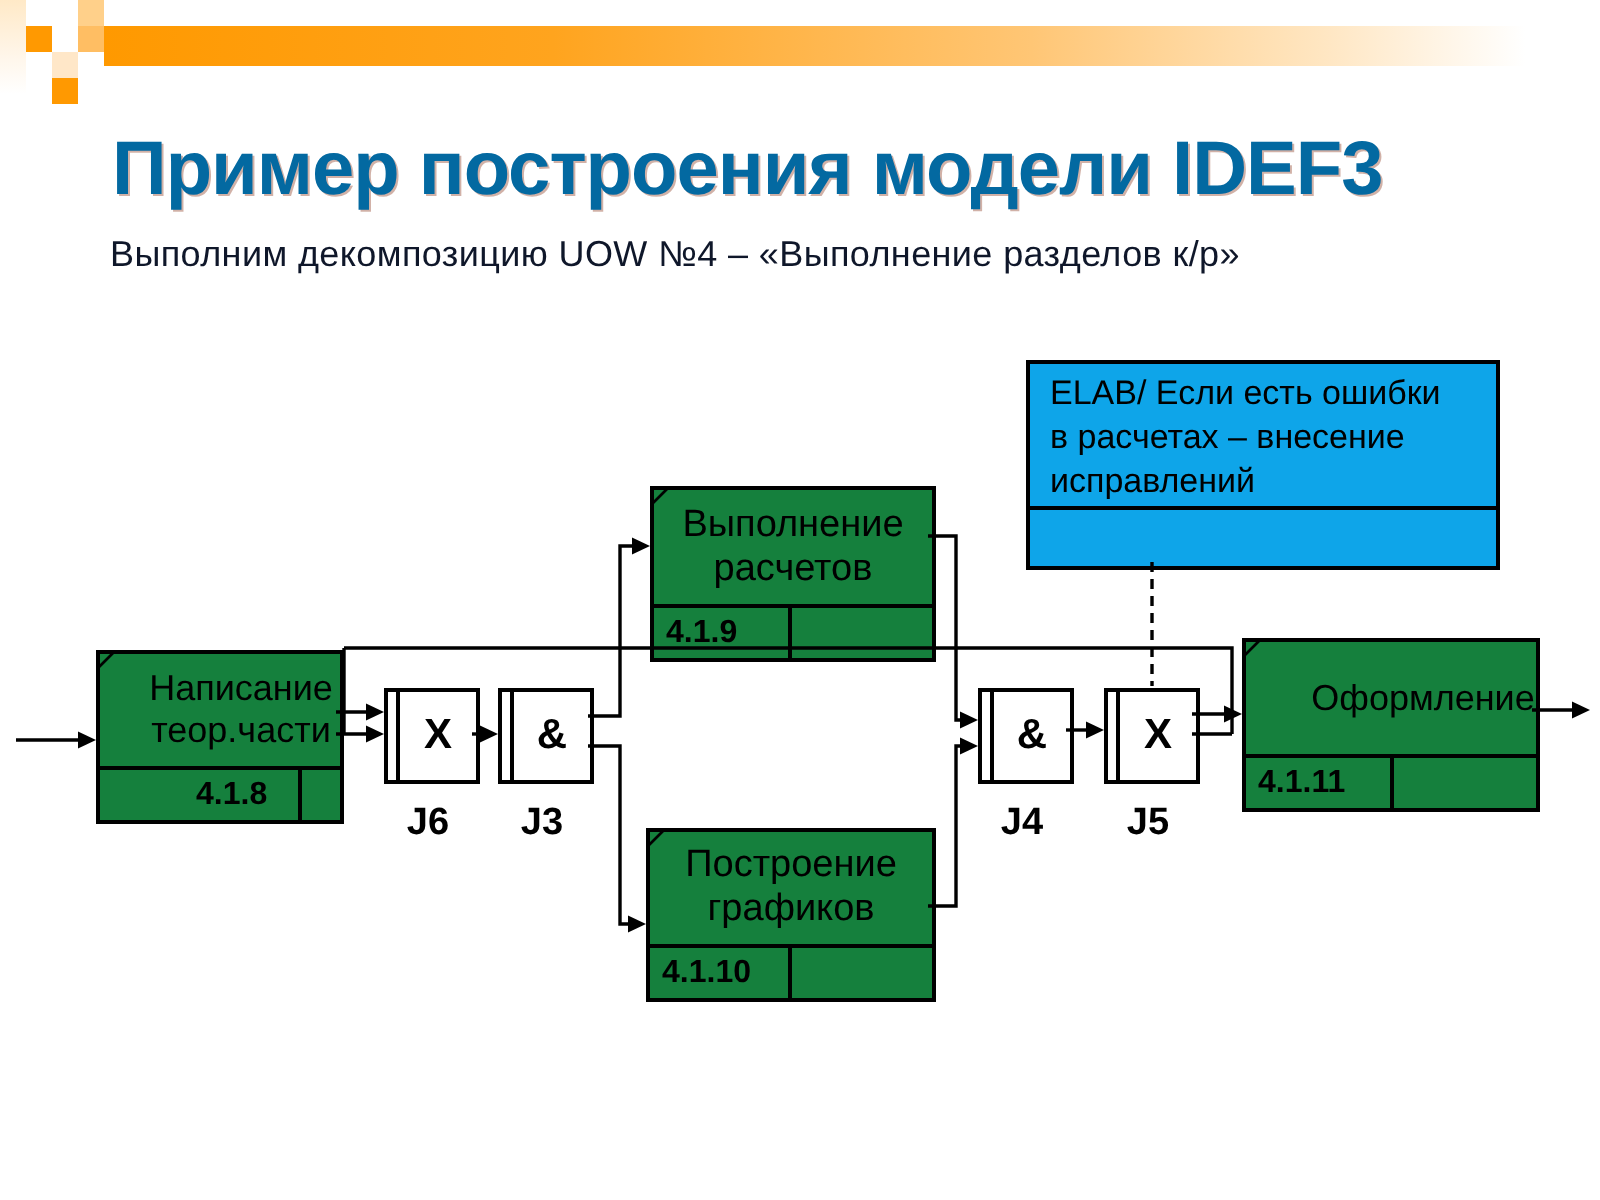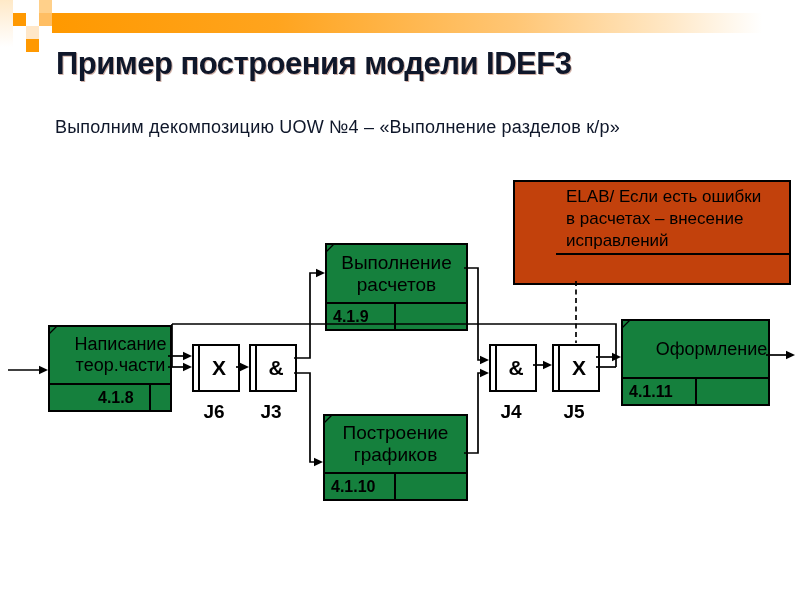--- a/index.html
+++ b/index.html
@@ -8,38 +8,38 @@
     font-family:"Liberation Sans","DejaVu Sans",sans-serif;color:#000;
   }
   
   .deco{position:absolute;z-index:1;}
   .deco-strip{left:0;top:0;width:13px;height:47px;background:linear-gradient(180deg,#ffe9c7 0%,#fff6ea 60%,#ffffff 100%);}
   .deco-bar{left:52px;top:13px;width:748px;height:20px;
     background:linear-gradient(90deg,#ff9900 0%,#ffa41e 30%,#ffc675 62%,#ffe7c4 82%,#ffffff 95%);}
   .sq{position:absolute;width:13px;height:13px;}
   
   .title{
-    position:absolute;left:56px;top:46px;width:720px;z-index:2;margin:0;
-    font-size:31px;font-weight:bold;letter-spacing:-0.5px;color:#0f172a;
+    position:absolute;left:56px;top:64px;width:720px;z-index:2;margin:0;
+    font-size:38px;font-weight:bold;letter-spacing:-0.5px;color:#0369a1;
     text-shadow:1px 1px 0 rgba(122,31,3,0.35);
   }
   .subtitle{
     position:absolute;left:55px;top:117px;width:730px;z-index:2;
     font-size:18px;letter-spacing:0.2px;color:#0f172a;
   }
   
   .abox{position:absolute;z-index:3;background:#15803d;border:2px solid #000;display:flex;flex-direction:column;}
   .aname{flex:1;display:flex;align-items:center;justify-content:center;text-align:center;
     font-size:19px;line-height:22px;padding:0 2px;}
   .arow{height:25px;border-top:2px solid #000;display:flex;}
   .acell{border-right:2px solid #000;display:flex;align-items:center;
     font-weight:bold;font-size:16px;padding-left:6px;}
   
   .elab{position:absolute;left:513px;top:180px;width:233px;height:101px;z-index:3;
-    background:#c2410c;border:2px solid #000;display:flex;flex-direction:column;padding-left:41px;}
+    background:#0ea5e9;border:2px solid #000;display:flex;flex-direction:column;}
   .elab-text{height:67px;padding:4px 6px 0 10px;font-size:17px;line-height:22px;}
   .elab-bottom{flex:1;border-top:2px solid #000;}
   
   .jbox{position:absolute;top:344px;width:44px;height:44px;z-index:3;background:#fff;border:2px solid #000;}
   .jbox::before{content:"";position:absolute;left:4px;top:0;bottom:0;width:2px;background:#000;}
   .jglyph{position:absolute;left:6px;right:0;top:0;bottom:0;display:flex;align-items:center;justify-content:center;
     font-size:21px;font-weight:bold;}
   .jlabel{position:absolute;top:401px;width:44px;text-align:center;z-index:3;
     font-size:19px;font-weight:bold;}
   

